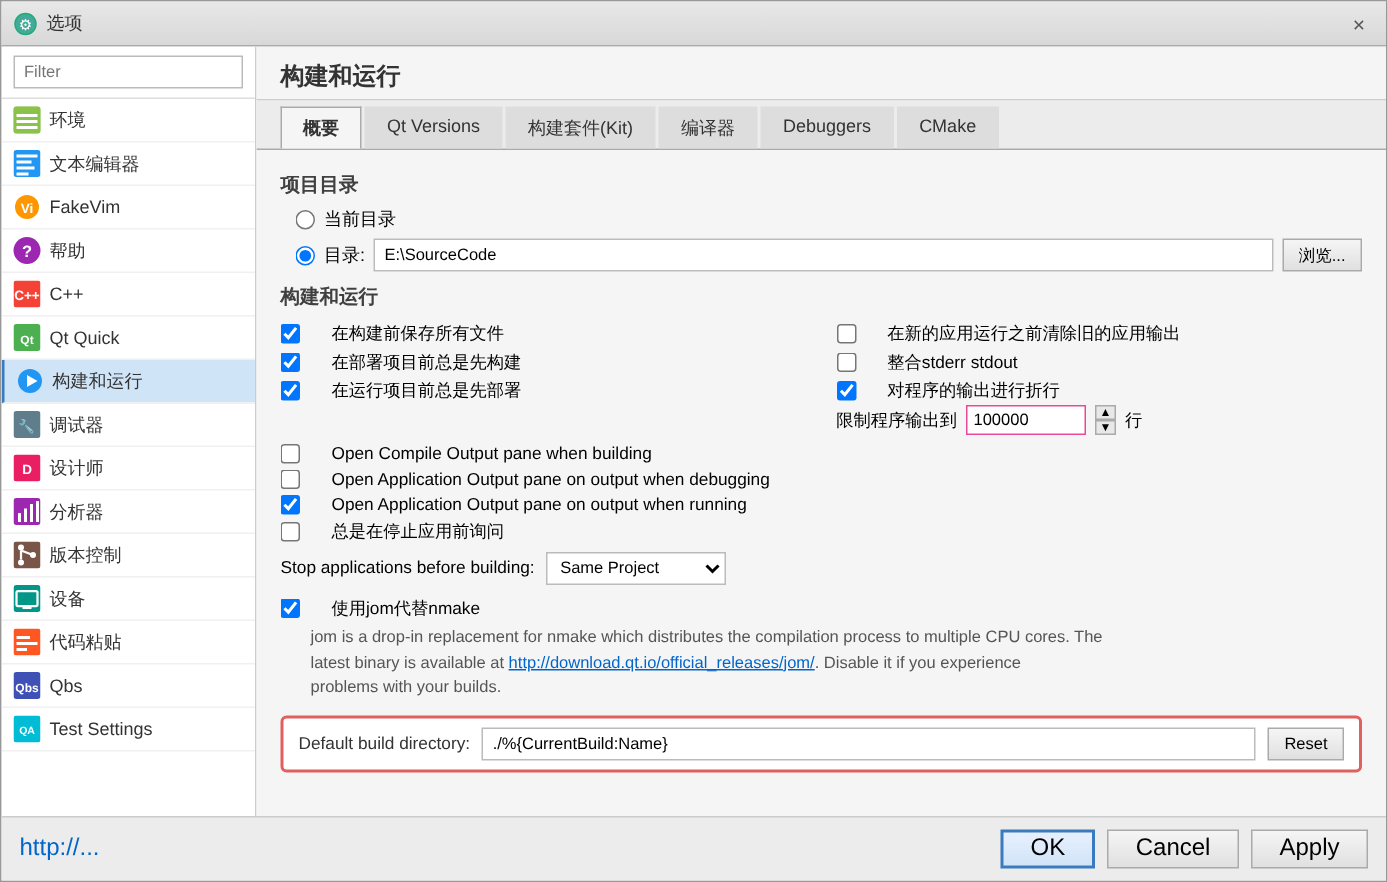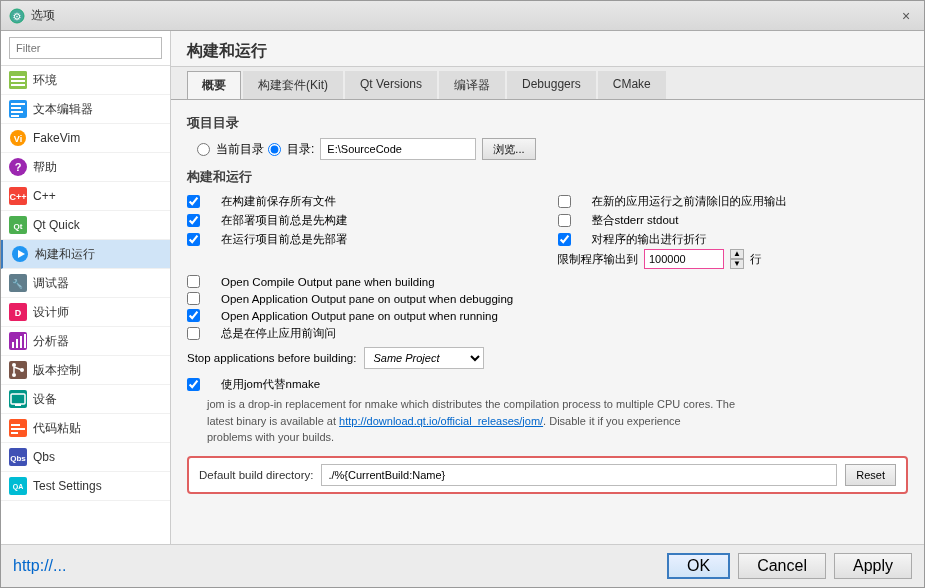--- a/index.html
+++ b/index.html
@@ -153,21 +153,21 @@
     }
     .section-title {
       font-size: 13px;
       font-weight: bold;
       color: #404040;
       margin-bottom: 6px;
       margin-top: 4px;
     }
     .radio-group {
       display: flex;
-      flex-direction: row;
+      flex-direction: column;
       gap: 4px;
       margin-left: 10px;
       margin-bottom: 8px;
     }
     .radio-row {
       display: flex;
       align-items: center;
       gap: 6px;
     }
     .dir-row {
@@ -242,21 +242,20 @@
       font-size: 11.5px;
       margin: 4px 0;
     }
     .dropdown-select {
       height: 22px;
       border: 1px solid #bbb;
       background: white;
       padding: 1px 4px;
       font-size: 11px;
       min-width: 120px;
-      font-style: italic;
     }
     .jom-section {
       margin-top: 6px;
     }
     .jom-desc {
       margin-left: 20px;
       font-size: 11px;
       color: #555;
       line-height: 1.5;
       margin-top: 2px;
@@ -516,22 +515,22 @@
           <span class="sidebar-item-label">Test Settings</span>
         </div>
       </div>
     </div>
 
     <div class="main-content">
       <div class="main-header">构建和运行</div>
 
       <div class="tabs-bar">
         <div class="tab active">概要</div>
+        <div class="tab">Qt Versions</div>
         <div class="tab">构建套件(Kit)</div>
-        <div class="tab">Qt Versions</div>
         <div class="tab">编译器</div>
         <div class="tab">Debuggers</div>
         <div class="tab">CMake</div>
       </div>
 
       <div class="content-area">
 
         <div class="section-title">项目目录</div>
         <div class="radio-group">
           <div class="radio-row">

